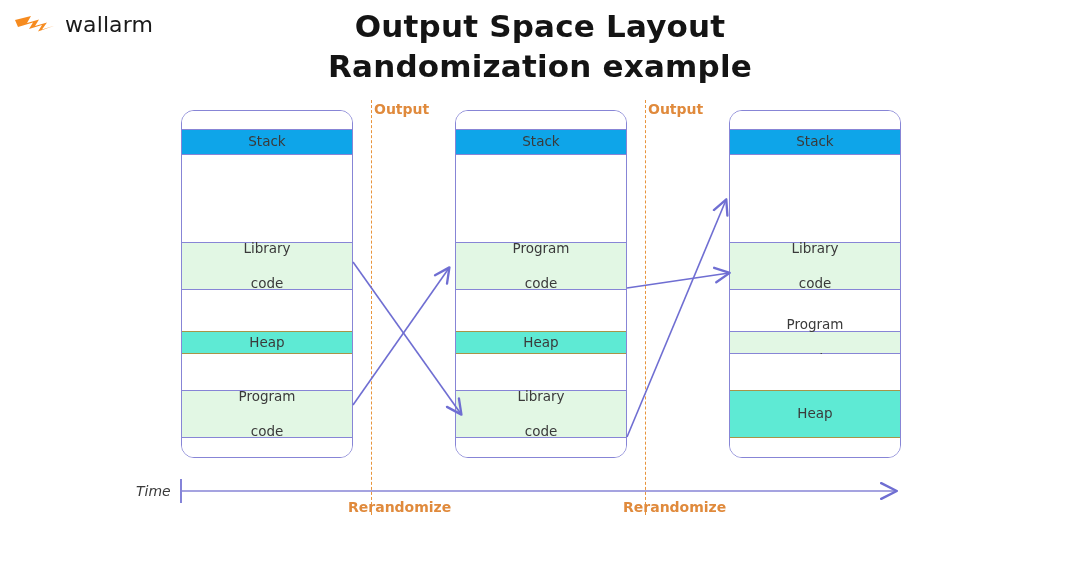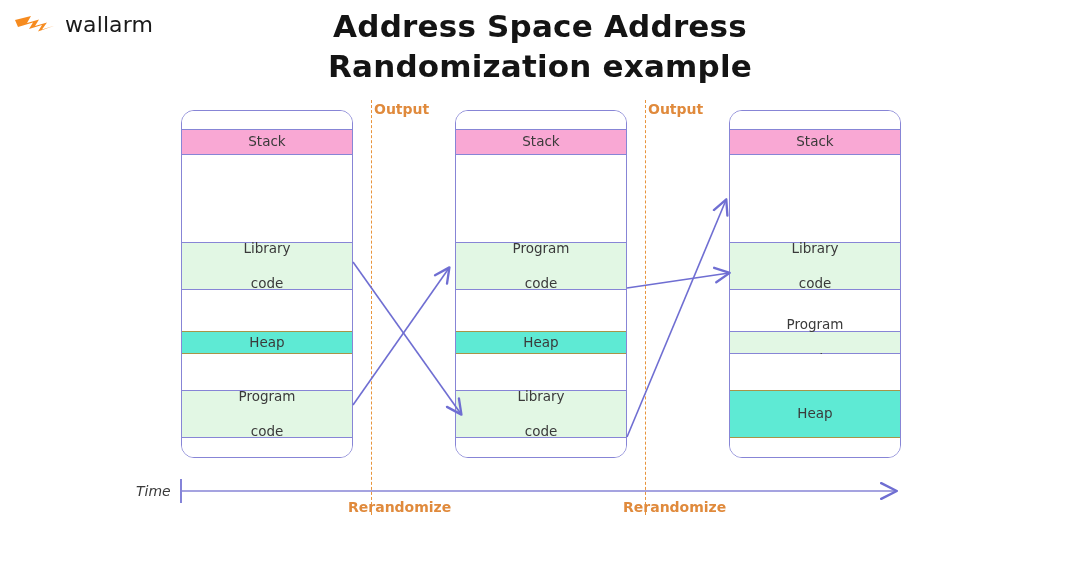--- a/index.html
+++ b/index.html
@@ -28,21 +28,21 @@
     border:1.6px solid #8785d6;border-radius:13px;
     background:#ffffff;box-sizing:border-box;overflow:hidden;
   }
   .band{
     position:absolute;left:0;width:100%;box-sizing:border-box;
     display:flex;align-items:center;justify-content:center;text-align:center;
     font-size:13.5px;color:#3a3a3a;line-height:1.30;
   }
   .band.sep-top{border-top:1.3px solid #8785d6;}
   .band.sep-bot{border-bottom:1.3px solid #8785d6;}
-  .band.stack{background:#f9a8d4;}
+  .band.stack{background:#0ea5e9;}
   .band.green{background:#e2f7e4;}
   .band.heap{background:#5eead4;border-top-color:#a89449;border-bottom-color:#a89449;}
   .band.empty{background:#ffffff;}
 
   
   .dashline{
     position:absolute;width:0;border-left:1.5px dashed #e8943c;
   }
   .dash-label{
     position:absolute;font-size:14px;color:#e08a3c;white-space:nowrap;font-weight:bold;
@@ -61,21 +61,21 @@
 
   <div class="logo-wrap">
     <svg class="logo-mark" viewBox="0 0 42 22">
       <path d="M1 6 L17 2 L13 9 L25 5.5 L21 12 L33 8.5 L28 15.5 L41 11.5
                L24 17.5 L28 11 L15 15 L19 8.5 L4 13 Z" fill="#f68b1f"></path>
     </svg>
     <span class="logo-text">wallarm</span>
   </div>
 
   <div class="title">
-    <span class="ln">Address Space Address</span>
+    <span class="ln">Output Space Layout</span>
     <span class="ln">Randomization example</span>
   </div>
 
   <div class="col" id="col0" style="left:181px;top:110px;">
       <div class="band empty" style="top: 0px; height: 18px;"></div>
       <div class="band stack sep-top sep-bot" style="top: 18px; height: 26px; flex-direction: column;">
         <span>Stack</span>
       </div>
       <div class="band empty" style="top: 44px; height: 87px;"></div>
       <div class="band green sep-top sep-bot" style="top: 131px; height: 48px; flex-direction: column;">

